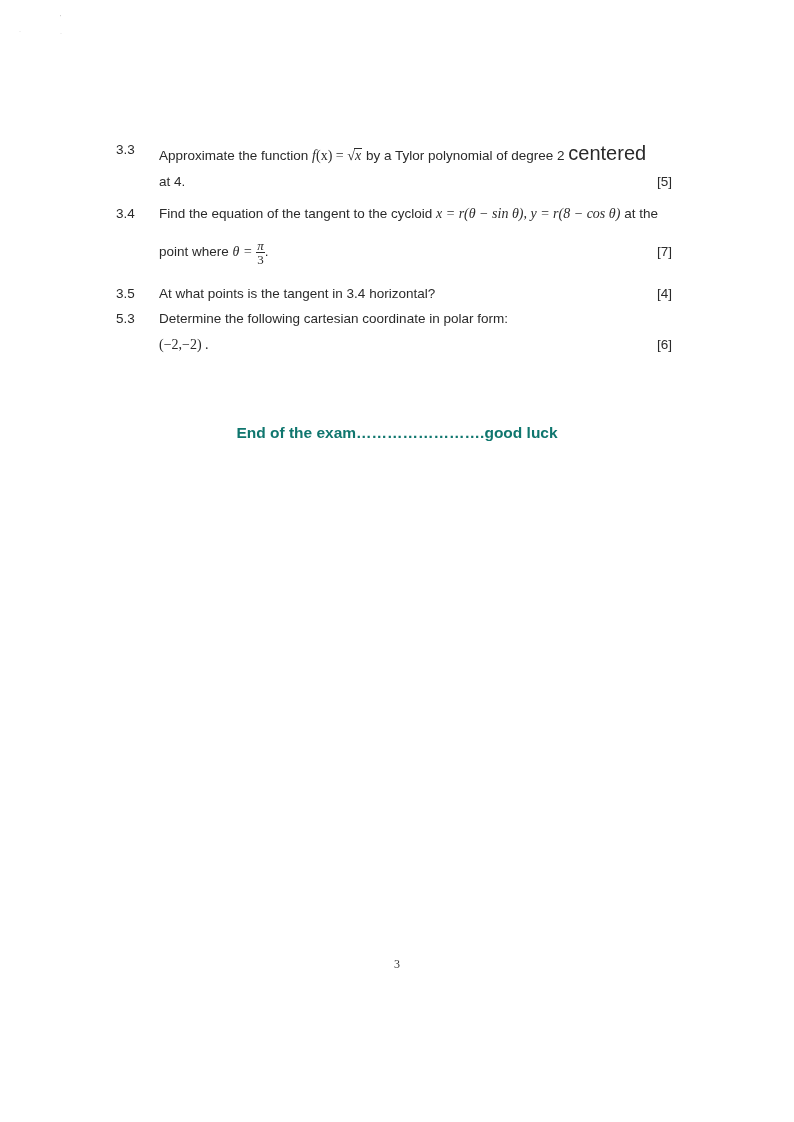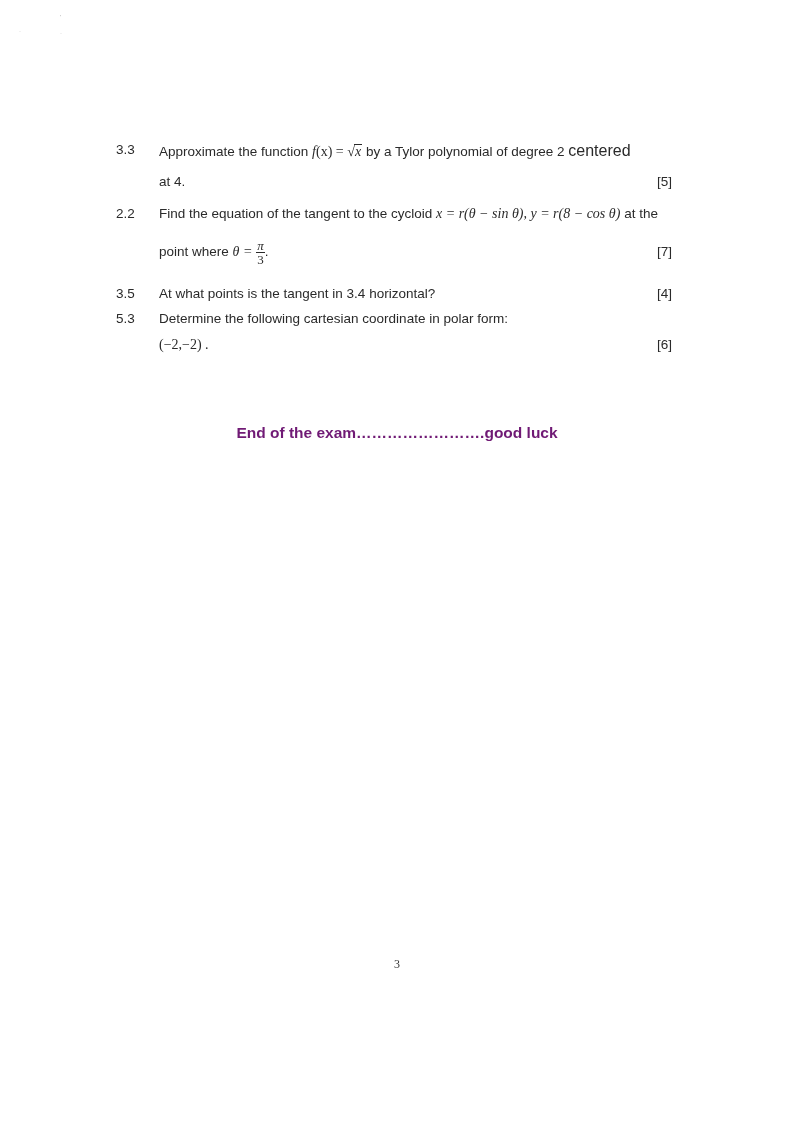--- a/index.html
+++ b/index.html
@@ -11,28 +11,28 @@
   }
   .q {
     position: absolute; left: 0; width: 794px;
     font-size: 13.5px;
   }
   .qnum { position: absolute; left: 116px; }
   .qtext { position: absolute; left: 159px; white-space: nowrap; }
   .marks { position: absolute; right: 122px; }
   .math { font-family: "Liberation Serif", "DejaVu Serif", serif; font-style: italic; font-size: 14px; }
   .math .up { font-style: normal; }
-  .big { font-size: 16px; }
+  .big { font-size: 20px; }
   .frac { display: inline-block; vertical-align: middle; text-align: center; font-family: "Liberation Serif", serif; font-size: 13px; line-height: 13px; }
   .frac .num { display: block; border-bottom: 1px solid #2a2a2a; padding: 0 1px; font-style: italic; }
   .frac .den { display: block; }
   .sqrt { display: inline-block; border-top: 1px solid #2a2a2a; padding: 0 1px; margin-left: -1px; line-height: 14px; }
   .end {
     position: absolute; top: 424px; left: 0; width: 794px; text-align: center;
-    font-weight: bold; font-size: 15.5px; color: #701a75;
+    font-weight: bold; font-size: 15.5px; color: #0f766e;
   }
   .pagenum {
     position: absolute; top: 957px; left: 0; width: 794px; text-align: center;
     font-family: "Liberation Serif", serif; font-size: 12px; color: #333;
   }
   .speck { position: absolute; color: #aaa; font-size: 6px; }
 </style>
 </head>
 <body>
 
@@ -48,21 +48,21 @@
     <span>by a Tylor polynomial of degree 2</span>
     <span class="big">centered</span>
   </span>
 </div>
 <div class="q" style="top:174px;">
   <span class="qtext">at 4.</span>
   <span class="marks">[5]</span>
 </div>
 
 <div class="q" style="top:206px;">
-  <span class="qnum">2.2</span>
+  <span class="qnum">3.4</span>
   <span class="qtext">
     <span>Find the equation of the tangent to the cycloid</span>
     <span class="math">x = r(θ − sin θ),  y = r(8 − cos θ)</span>
     <span>at the</span>
   </span>
 </div>
 <div class="q" style="top:244px;">
   <span class="qtext" style="top:-5px;">
     <span>point where</span>
     <span class="math">θ =</span>

